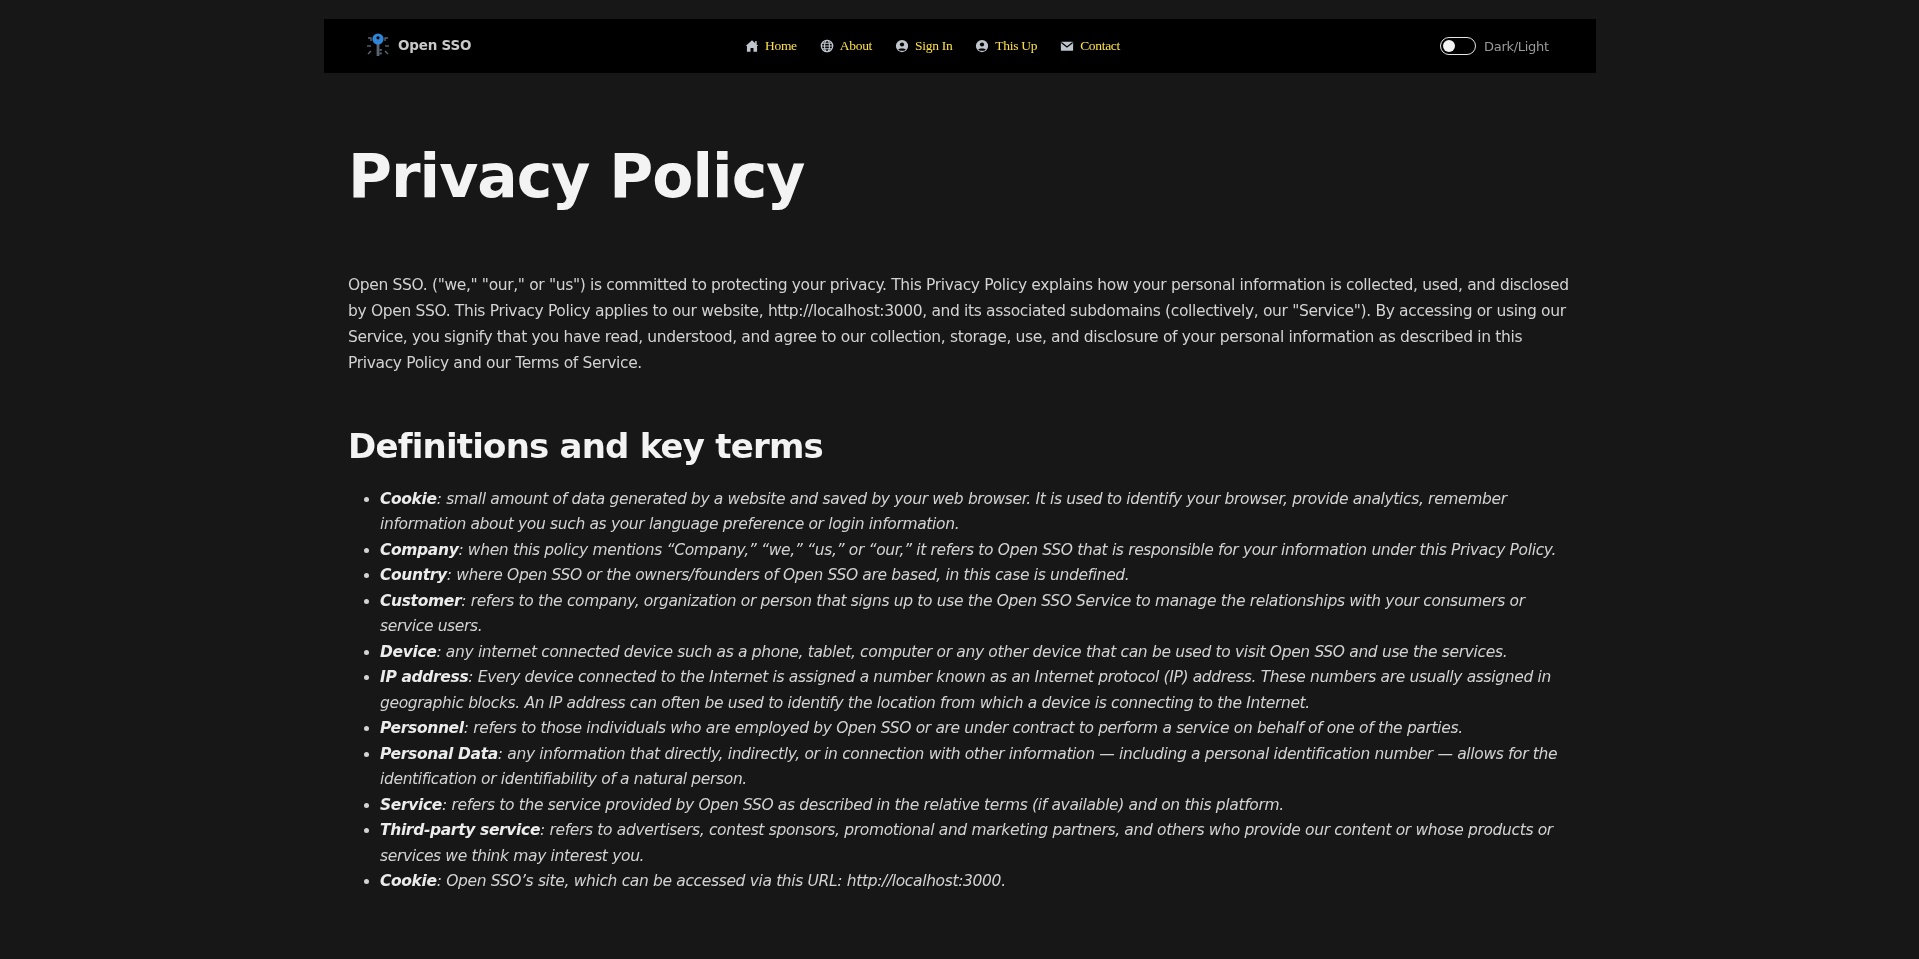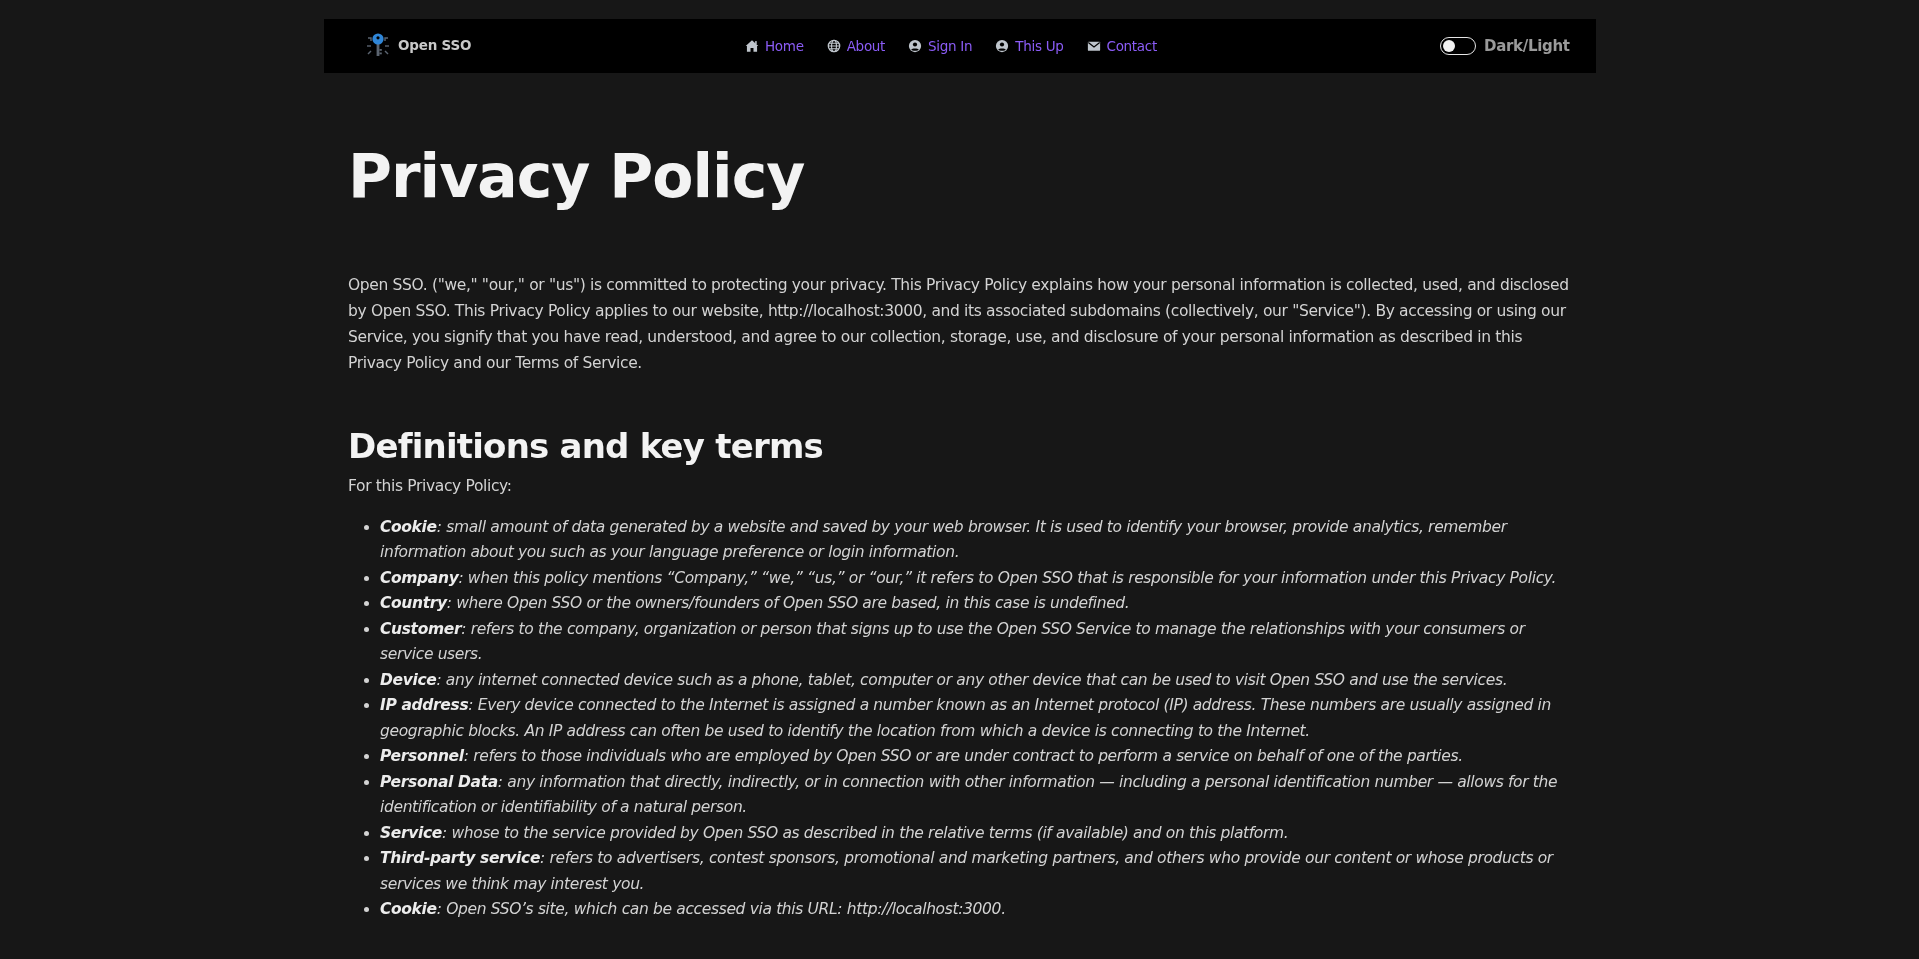--- a/index.html
+++ b/index.html
@@ -45,24 +45,25 @@
       display: flex;
       align-items: center;
       gap: 0;
     }
     .nav-link {
       display: flex;
       align-items: center;
       gap: 6px;
       margin-right: 23px;
       font-size: 13.5px;
-      color: #8b5cf6;
+      color: #fde047;
       cursor: pointer;
       text-decoration: none;
       letter-spacing: -0.3px;
+      font-family: Liberation Serif, serif;
     }
     .nav-link svg { width: 14px; height: 14px; display: block; }
     .theme-toggle {
       position: absolute;
       left: 1116px;
       top: 0;
       height: 54px;
       display: flex;
       align-items: center;
       gap: 8px;
@@ -80,24 +81,23 @@
     .switch-knob {
       position: absolute;
       left: 2px;
       top: 1.5px;
       width: 12px;
       height: 12px;
       border-radius: 50%;
       background: #f2f2f2;
     }
     .toggle-label {
-      font-size: 15px;
+      font-size: 13px;
       color: #9a9a9a;
       letter-spacing: -0.3px;
-      font-weight: bold;
     }
     .content {
       position: absolute;
       left: 348px;
       top: 140px;
       width: 1220px;
     }
     .page-title {
       margin: 0;
       font-size: 60px;
@@ -218,28 +218,27 @@
     <span class="toggle-label">Dark/Light</span>
   </div>
 </nav>
 
 <main class="content">
   <h1 class="page-title">Privacy Policy</h1>
 
   <p class="intro">Open SSO. ("we," "our," or "us") is committed to protecting your privacy. This Privacy Policy explains how your personal information is collected, used, and disclosed by Open SSO. This Privacy Policy applies to our website, http://localhost:3000, and its associated subdomains (collectively, our "Service"). By accessing or using our Service, you signify that you have read, understood, and agree to our collection, storage, use, and disclosure of your personal information as described in this Privacy Policy and our Terms of Service.</p>
 
   <h2 class="section-title">Definitions and key terms</h2>
-  <div class="section-lead">For this Privacy Policy:</div>
 
   <ul class="terms">
     <li><b>Cookie</b><span>: small amount of data generated by a website and saved by your web browser. It is used to identify your browser, provide analytics, remember information about you such as your language preference or login information.</span></li>
     <li><b>Company</b><span>: when this policy mentions “Company,” “we,” “us,” or “our,” it refers to Open SSO that is responsible for your information under this Privacy Policy.</span></li>
     <li><b>Country</b><span>: where Open SSO or the owners/founders of Open SSO are based, in this case is undefined.</span></li>
     <li><b>Customer</b><span>: refers to the company, organization or person that signs up to use the Open SSO Service to manage the relationships with your consumers or service users.</span></li>
     <li><b>Device</b><span>: any internet connected device such as a phone, tablet, computer or any other device that can be used to visit Open SSO and use the services.</span></li>
     <li><b>IP address</b><span>: Every device connected to the Internet is assigned a number known as an Internet protocol (IP) address. These numbers are usually assigned in geographic blocks. An IP address can often be used to identify the location from which a device is connecting to the Internet.</span></li>
     <li><b>Personnel</b><span>: refers to those individuals who are employed by Open SSO or are under contract to perform a service on behalf of one of the parties.</span></li>
     <li><b>Personal Data</b><span>: any information that directly, indirectly, or in connection with other information — including a personal identification number — allows for the identification or identifiability of a natural person.</span></li>
-    <li><b>Service</b><span>: whose to the service provided by Open SSO as described in the relative terms (if available) and on this platform.</span></li>
+    <li><b>Service</b><span>: refers to the service provided by Open SSO as described in the relative terms (if available) and on this platform.</span></li>
     <li><b>Third-party service</b><span>: refers to advertisers, contest sponsors, promotional and marketing partners, and others who provide our content or whose products or services we think may interest you.</span></li>
     <li><b>Cookie</b><span>: Open SSO’s site, which can be accessed via this URL: http://localhost:3000.</span></li>
   </ul>
 </main>
 
 </body></html>

